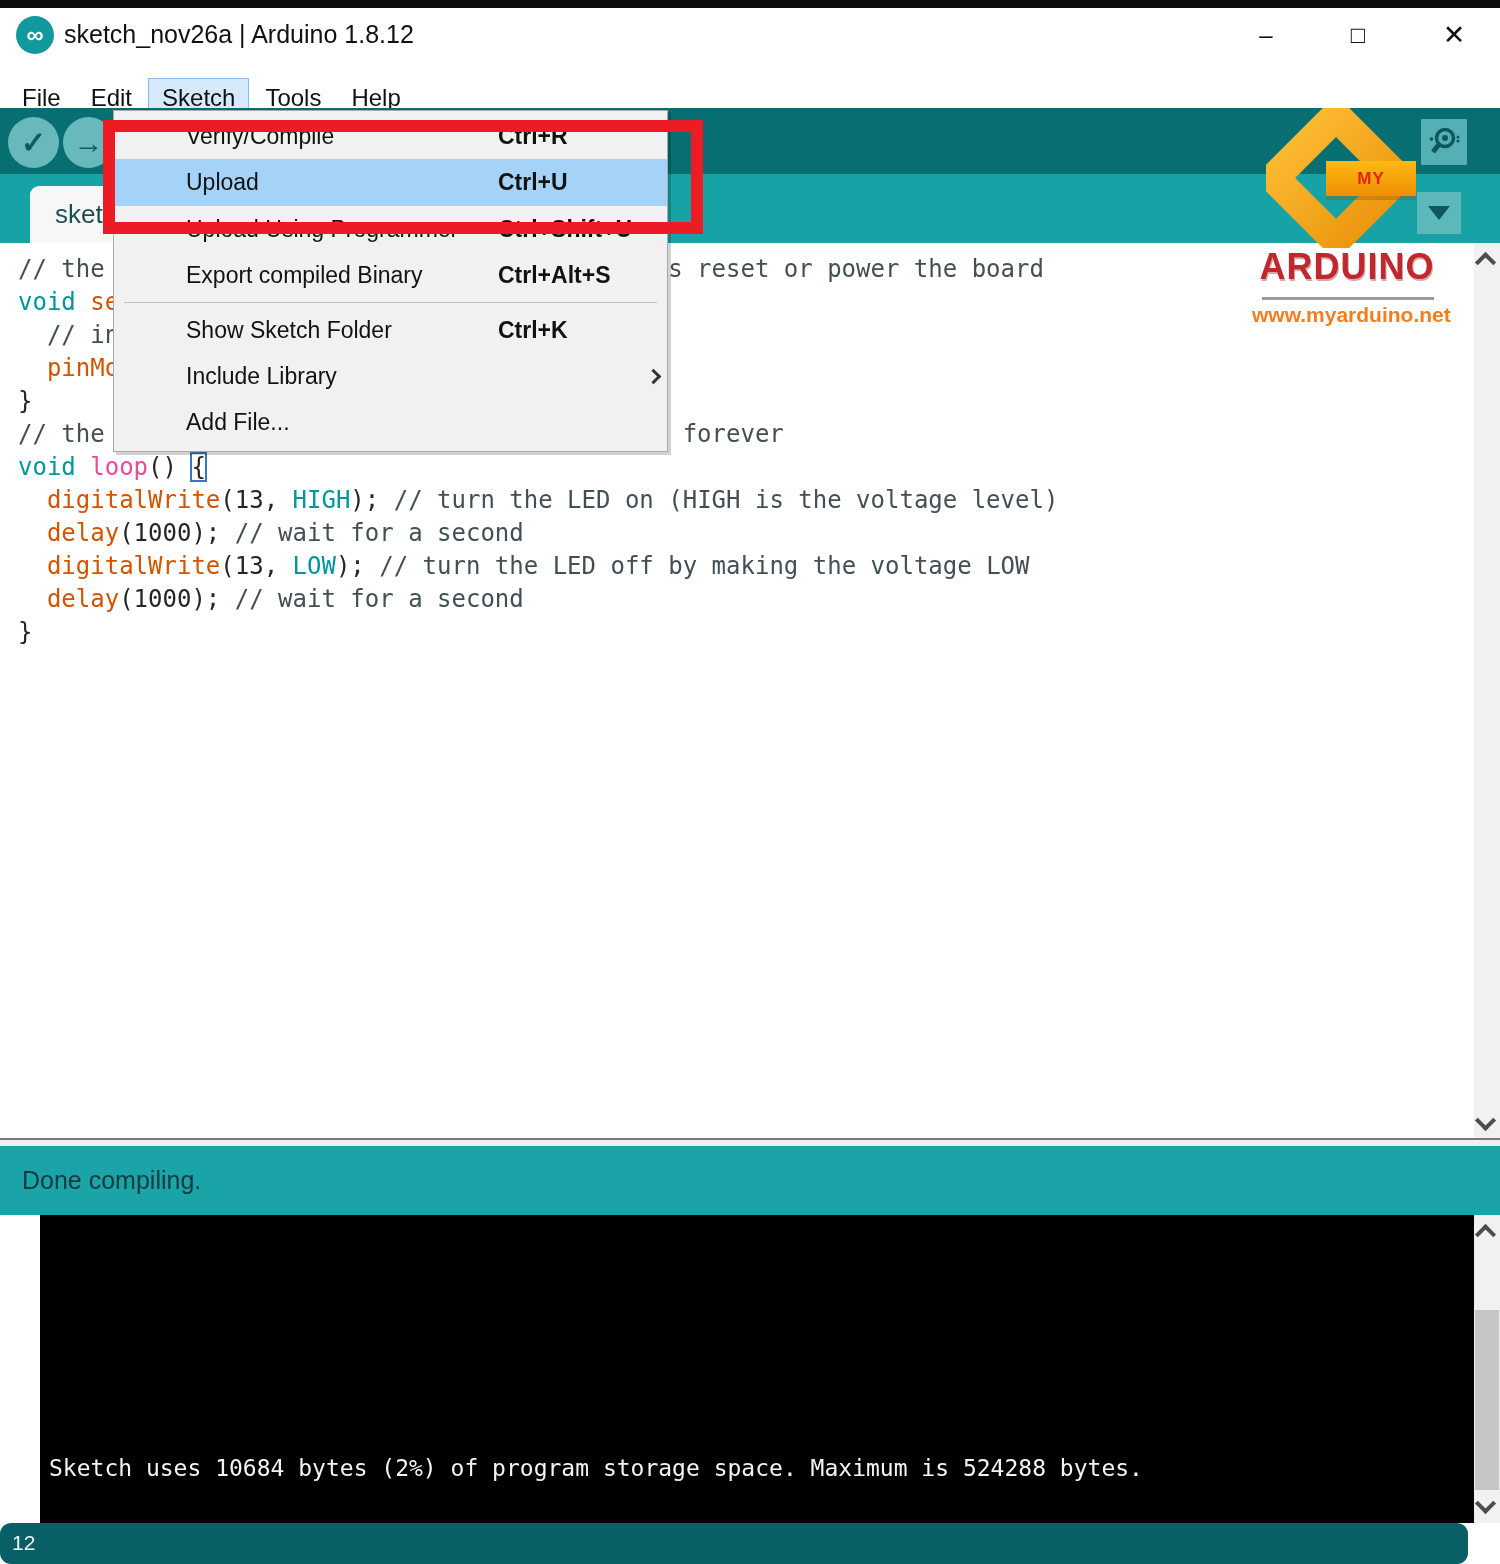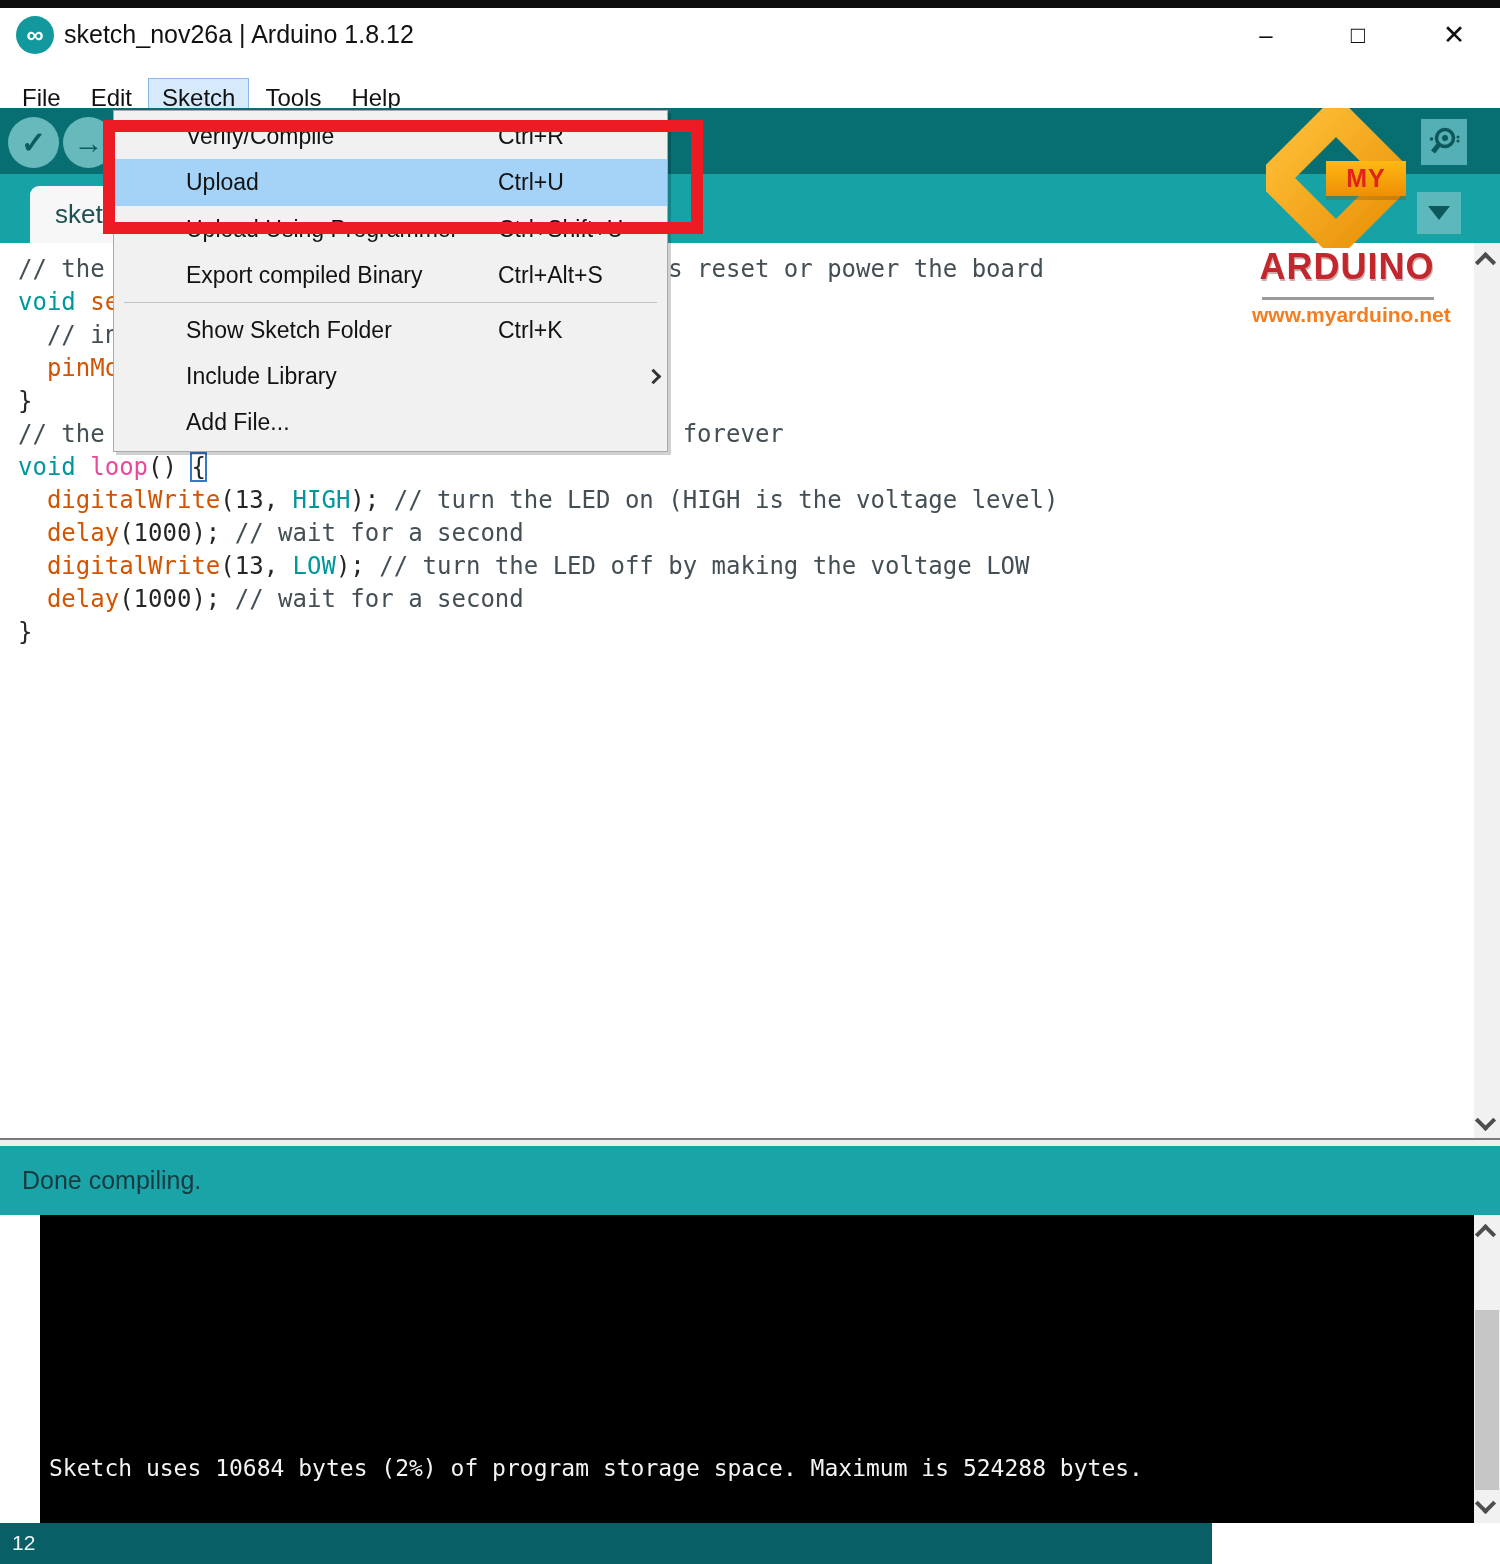--- a/index.html
+++ b/index.html
@@ -62,41 +62,41 @@
 
   
   .statusbar { left:0; top:1146px; width:1500px; height:69px; background:#1aa4a7; display:flex; align-items:center; padding-left:22px; }
   .status-text { font-size:25px; color:#173a41; }
 
   
   .console { left:0; top:1215px; width:1474px; height:308px; background:#000;margin-left:40px; }
   .console-text { position:absolute; left:9px; bottom:42px; color:#f4f4f4; font-family:"DejaVu Sans Mono", monospace; font-size:23px; white-space:pre; }
 
   
-  .bottombar { left:0; top:1523px; width:1212px; height:41px; background:#095f66; }
+  .bottombar { left:0; top:1523px; width:1468px; height:41px; background:#095f66;border-radius:11px; }
   .line-number { position:absolute; left:12px; top:8px; color:#eaf6f6; font-size:21px; }
   .board-text { position:absolute; right:30px; top:7px; color:#d8f0f1; font-size:22px; font-weight:bold; }
 
   
   .menu-popup { left:113px; top:110px; width:555px; background:#f1f1f1; border:1px solid #a9a9a9;
                 box-shadow:3px 3px 0 rgba(0,0,0,0.18); padding:2px 0 6px 0; z-index:10; }
   .menu-item { position:relative; height:46px; display:flex; align-items:center; font-size:23px; color:#121212; padding-left:72px; }
   .menu-item.highlighted { background:#a5d3f7; height:47px; }
-  .menu-shortcut { position:absolute; left:384px; }
+  .menu-shortcut { position:absolute; left:384px;font-weight:bold; }
   .menu-sep { height:1px; background:#c0c0c0; margin:4px 10px; }
   .submenu-arrow { position:absolute; left:534px; width:11px; height:11px; border-top:3px solid #333; border-right:3px solid #333; transform:rotate(45deg); }
 
   
   .red-rect { left:103px; top:120px; width:600px; height:114px; border:12px solid #ed1c24; z-index:20; }
 
   
   .logo { z-index:5; }
-  .logo-my-bar { left:1326px; top:161px; width:80px; height:35px; background:linear-gradient(#feb913,#ef8e03);
+  .logo-my-bar { left:1326px; top:161px; width:90px; height:35px; background:linear-gradient(#feb913,#ef8e03);
                  box-shadow:0 4px 0 rgba(140,85,0,0.35); display:flex; align-items:center; justify-content:center;
-                 color:#e02418; font-size:25px; font-weight:800; letter-spacing:1px; z-index:6; }
+                 color:#e02418; font-size:17px; font-weight:800; letter-spacing:1px; z-index:6; }
   .logo-arduino { left:1256px; top:246px; width:182px; text-align:center; font-size:36px; font-weight:800;
                   color:#c1272d; letter-spacing:1px; text-shadow:1px 2px 0 rgba(120,20,20,0.35); }
   .logo-underline { left:1262px; top:297px; width:172px; height:3px; background:#9a9a9a; }
   .logo-url { left:1252px; top:303px; width:190px; text-align:center; font-size:21px; font-weight:bold; color:#f47d20; }
 </style>
 </head>
 <body>
 
 <div class="window">
 

